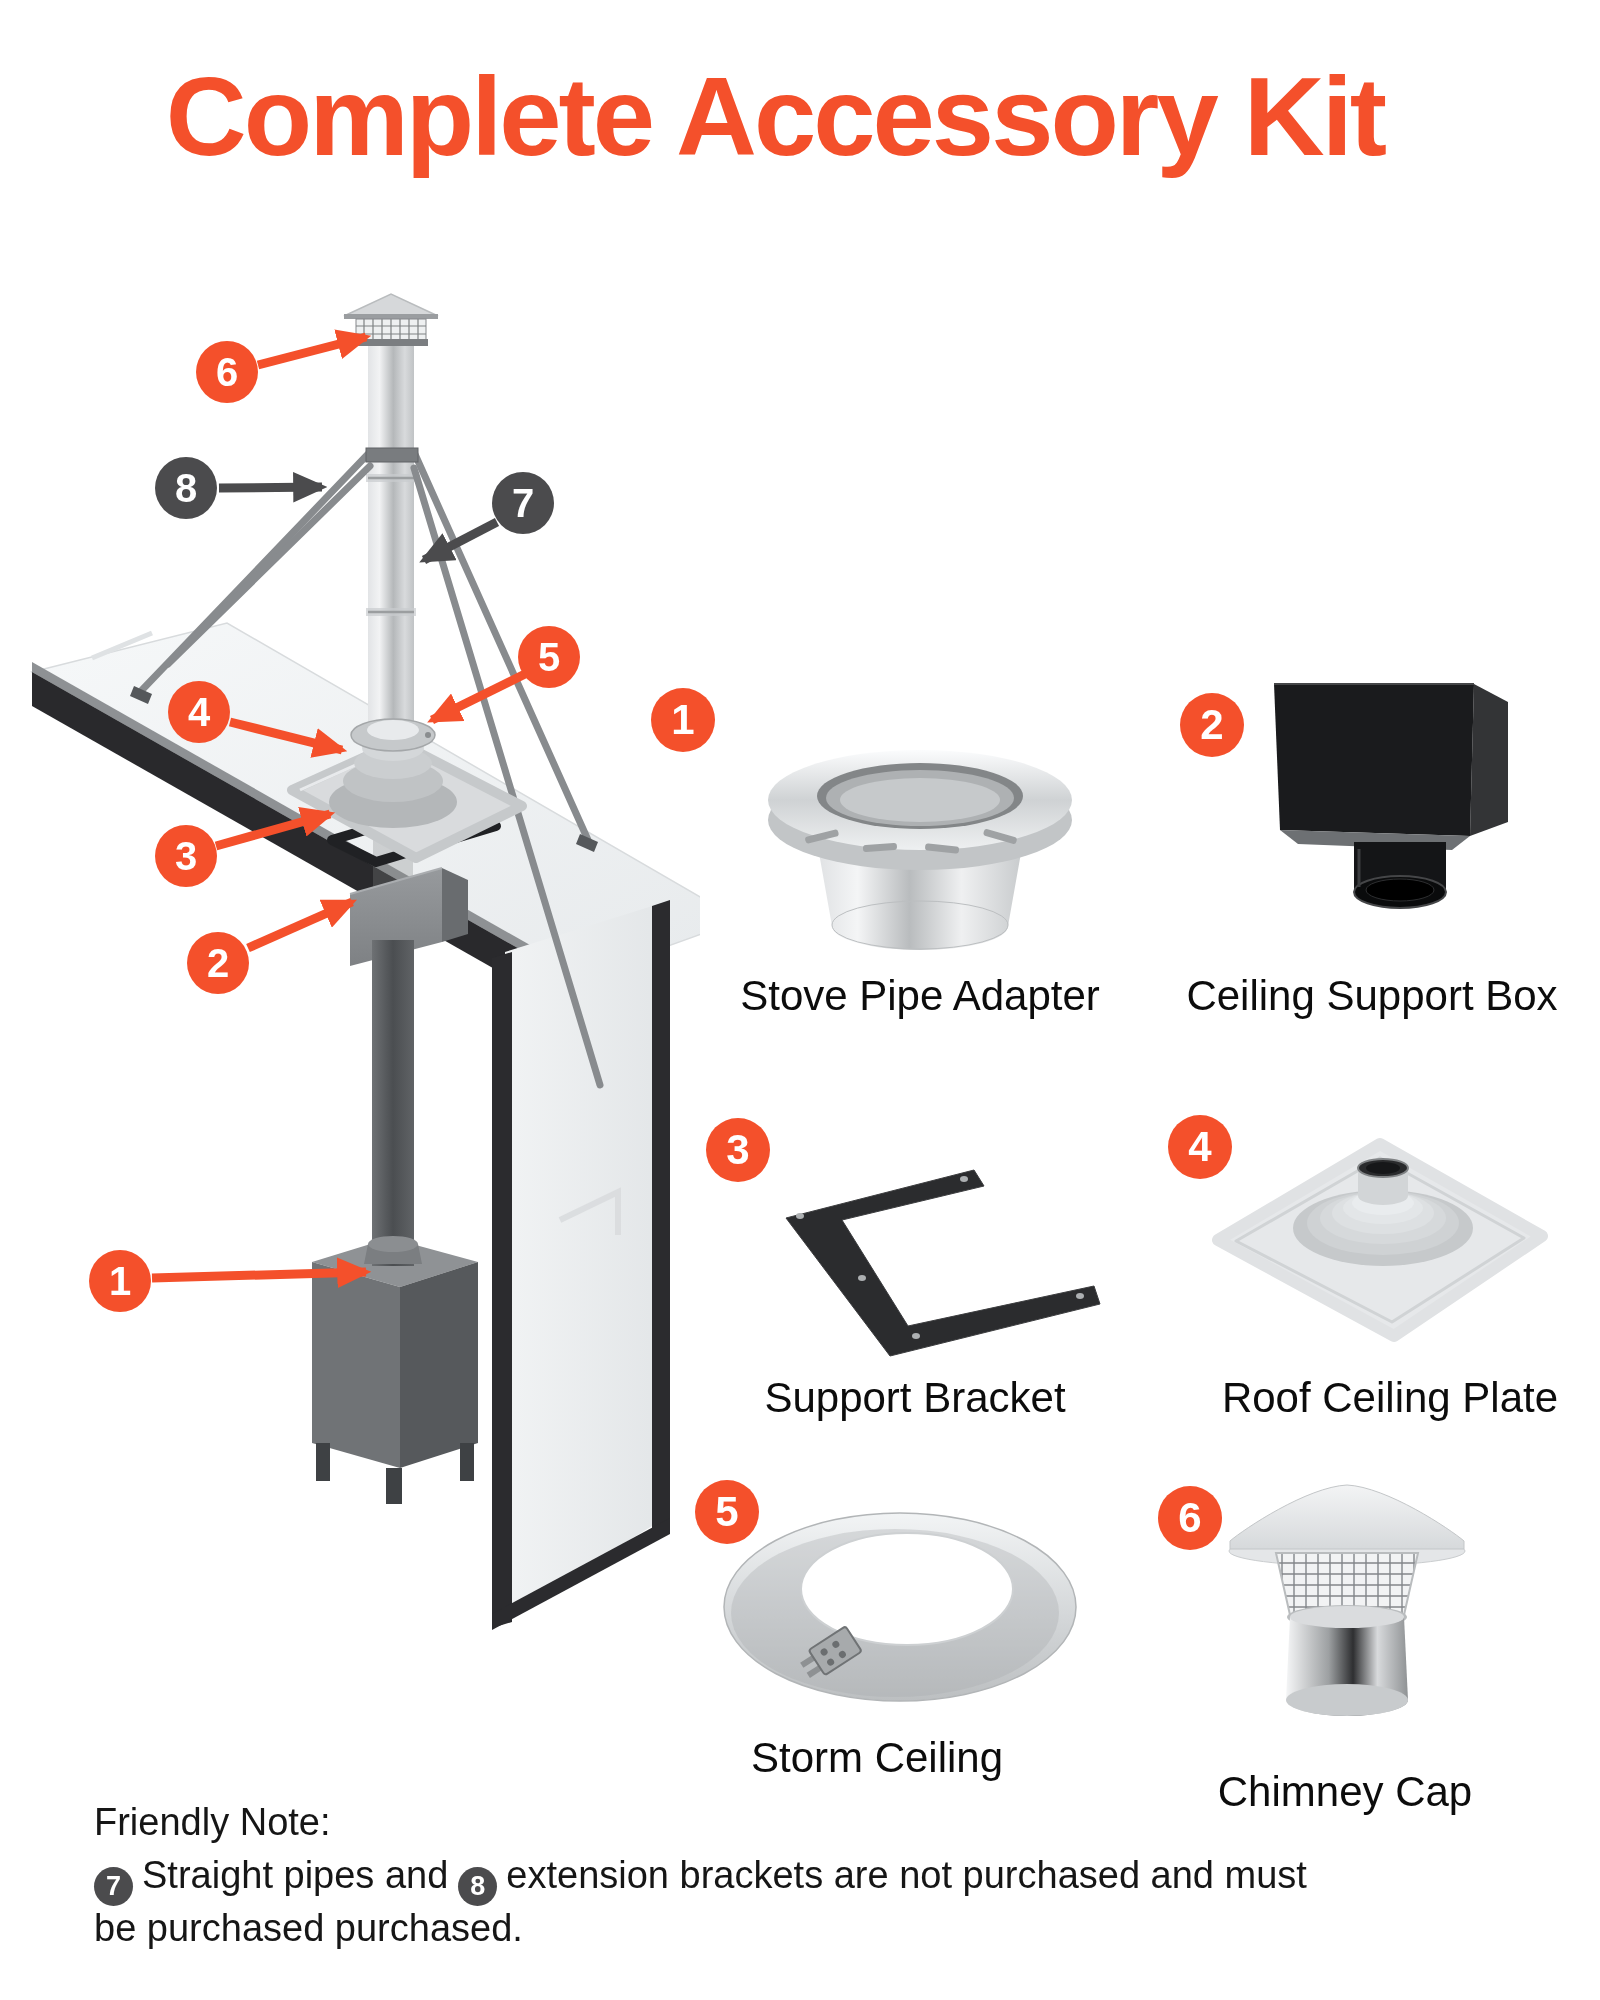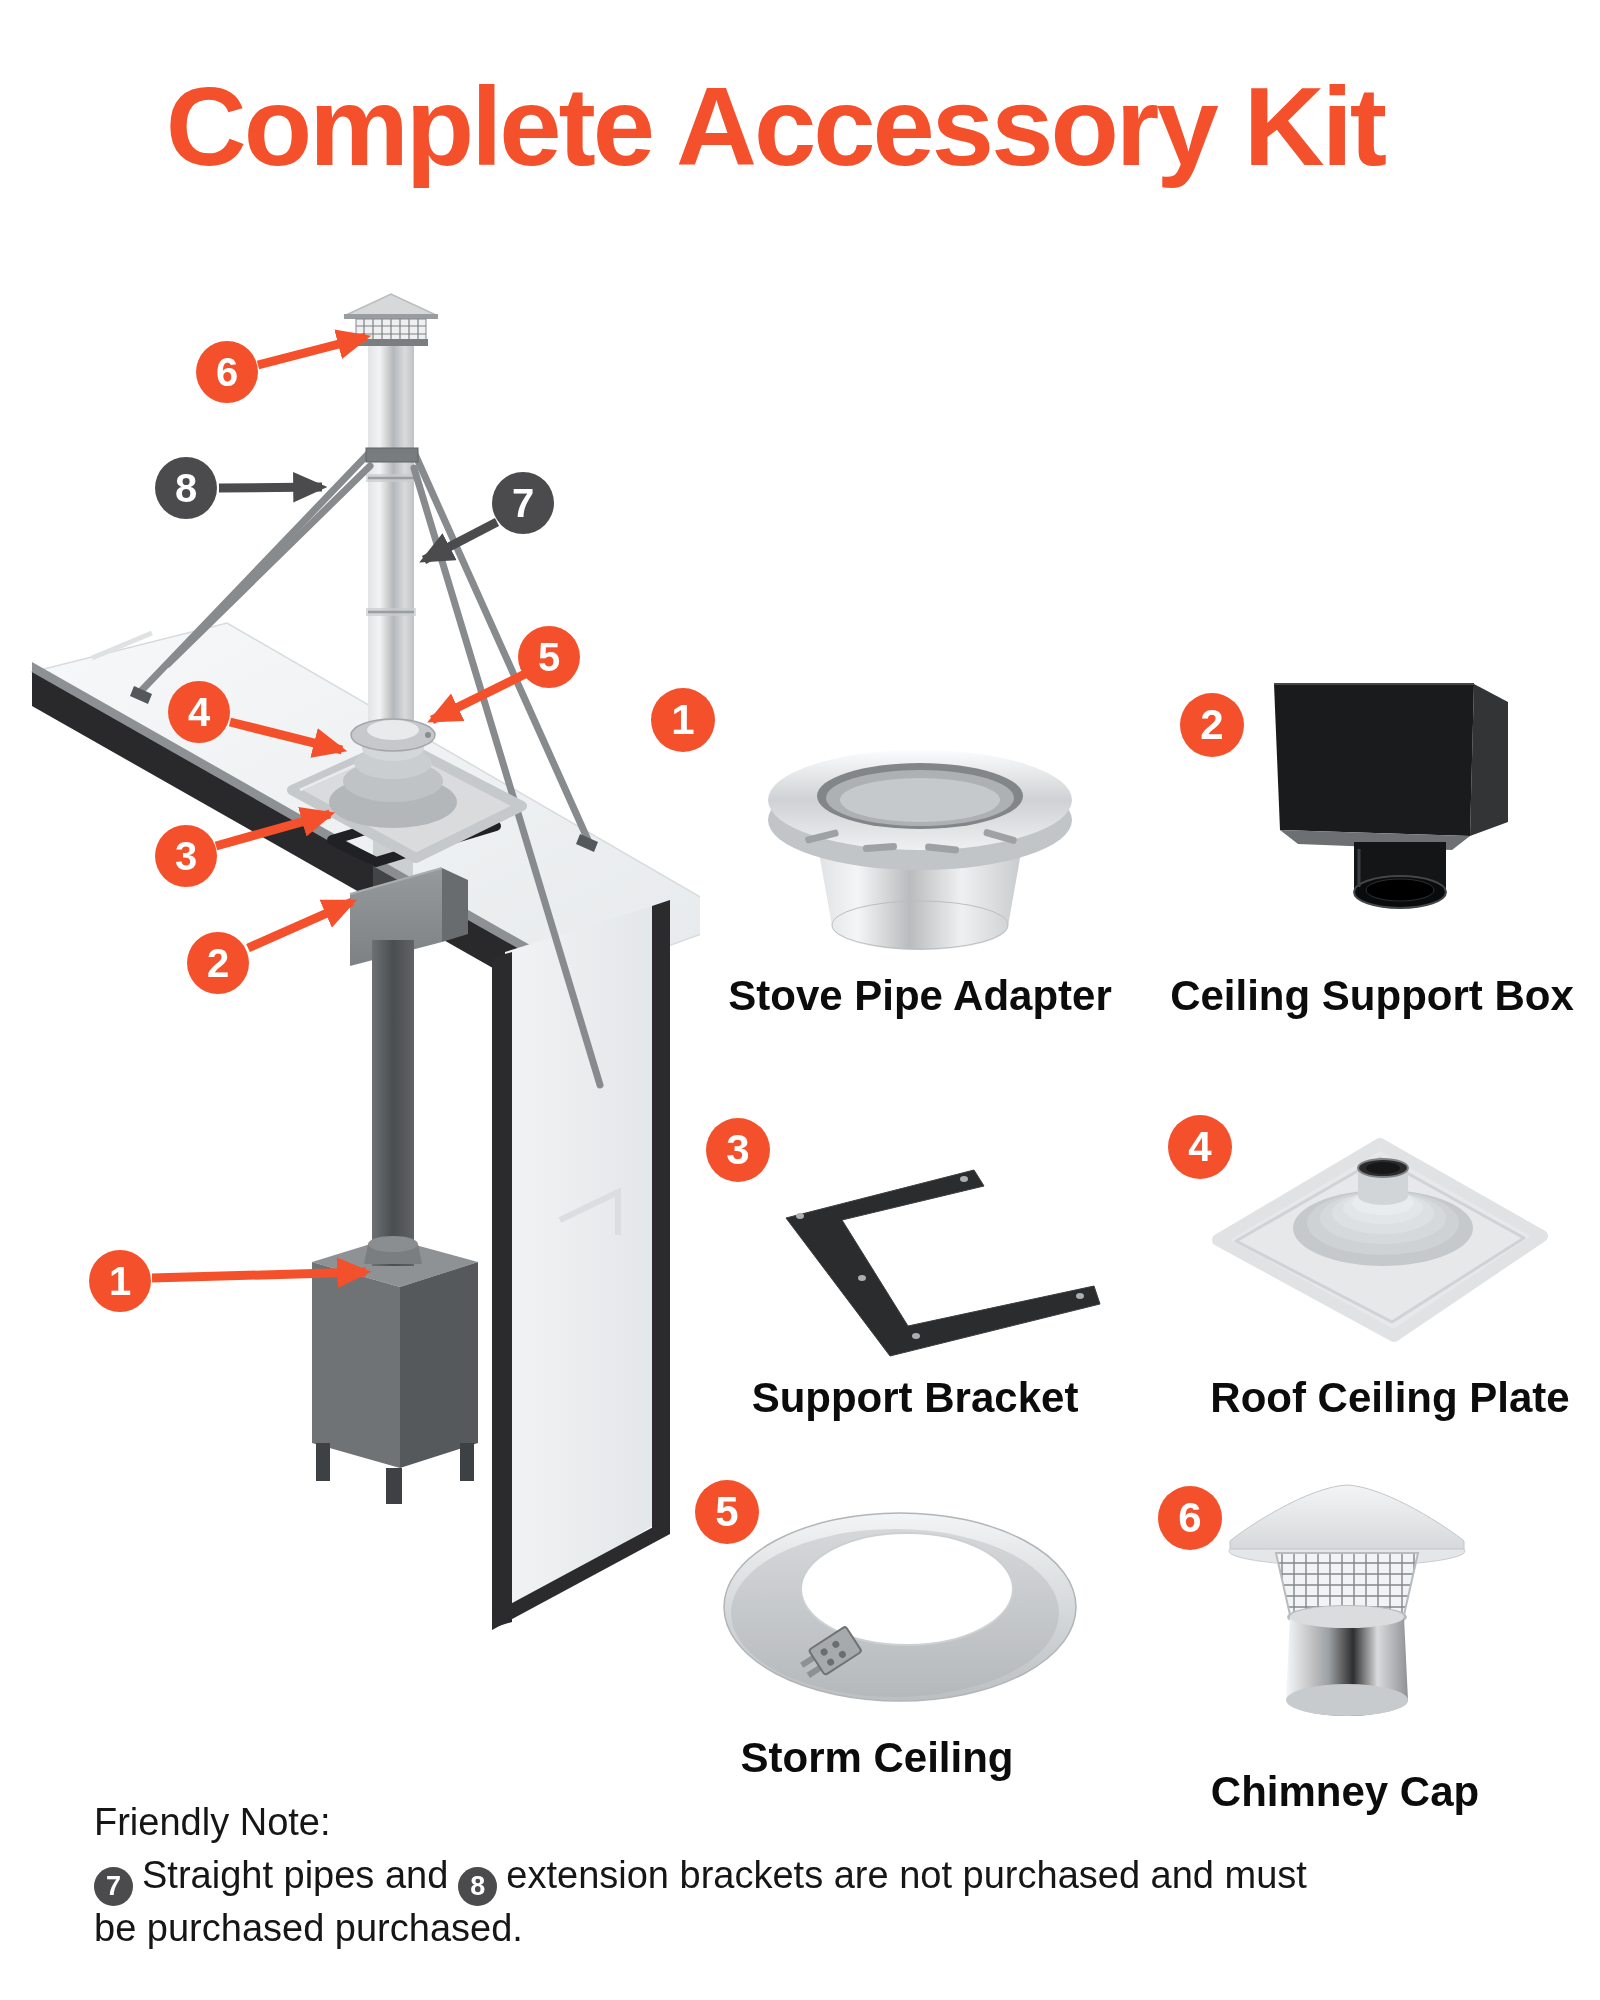--- a/index.html
+++ b/index.html
@@ -1,28 +1,28 @@
 <!DOCTYPE html>
 <html><head>
 <meta charset="utf-8">
 <style>
   html,body{margin:0;padding:0;background:#fff;}
   body{width:1600px;height:2000px;font-family:"Liberation Sans", sans-serif;}
   .canvas{position:relative;width:1600px;height:2000px;background:#ffffff;overflow:hidden;}
-  .page-title{position:absolute;top:62px;left:775px;transform:translateX(-50%);
+  .page-title{position:absolute;top:52px;left:775px;transform:translateX(-50%);
     font-size:112px;font-weight:bold;letter-spacing:-3px;color:#f4502b;white-space:nowrap;}
   .badge{position:absolute;width:62px;height:62px;border-radius:50%;
     display:flex;align-items:center;justify-content:center;
     color:#fff;font-weight:bold;font-size:40px;transform:translate(-50%,-50%);z-index:5;}
   .badge.orange{background:#f4502b;}
   .badge.dark{background:#4b4b4d;}
   .badge.product{width:64px;height:64px;font-size:42px;}
   .diagram-svg{position:absolute;left:0;top:230px;z-index:1;}
   .product-svg{position:absolute;z-index:1;}
-  .product-label{position:absolute;transform:translateX(-50%);font-size:42px;font-weight:bold;
+  .product-label{position:absolute;transform:translateX(-50%);font-size:42px;font-weight:normal;
     color:#0c0c0c;white-space:nowrap;z-index:2;}
   .note{position:absolute;left:66px;top:1796px;font-size:38px;color:#161616;z-index:2;}
   .note-line{height:53px;line-height:53px;white-space:nowrap;margin-left:28px;}
   .note-badge{display:inline-flex;width:39px;height:39px;border-radius:50%;background:#4b4b4d;
     color:#fff;font-size:27px;font-weight:bold;align-items:center;justify-content:center;
     vertical-align:-7px;margin-right:9px;}
   .note-badge.second{margin-left:10px;}
 </style>
 </head>
 <body>

